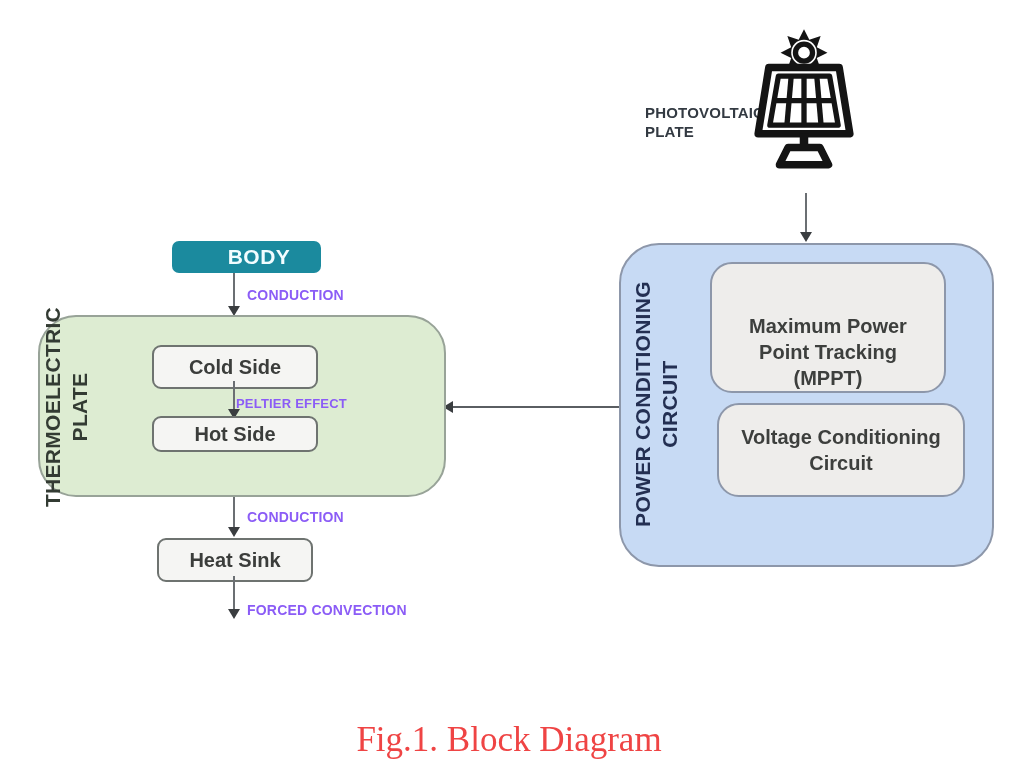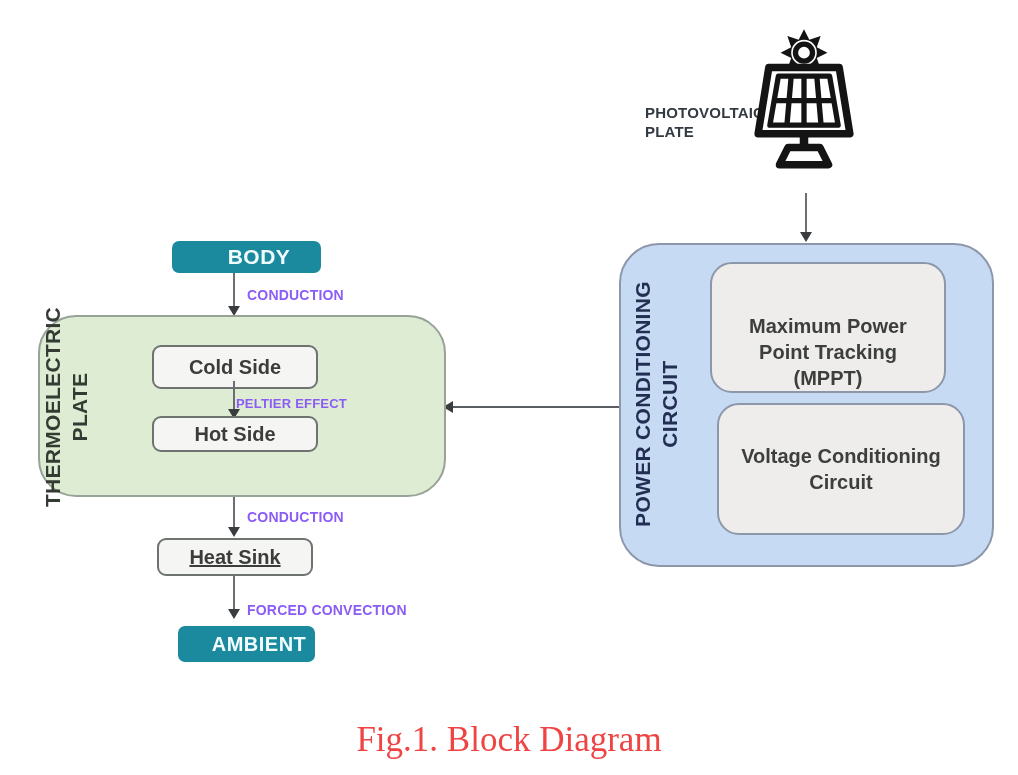--- a/index.html
+++ b/index.html
@@ -157,21 +157,21 @@
 
   <div class="vertical-title pcc-title">
     <div>POWER CONDITIONING</div>
     <div>CIRCUIT</div>
   </div>
 
   <div class="gray-box" style="left:710px; top:262px; width:236px; height:131px;align-items:flex-end;">
     <span>Maximum Power Point Tracking (MPPT)</span>
   </div>
 
-  <div class="gray-box" style="left:717px; top:403px; width:248px; height:132px;">
+  <div class="gray-box" style="left:717px; top:403px; width:248px; height:94px;">
     <span>Voltage Conditioning Circuit</span>
   </div>
 
   <div class="hline" style="left:452px; top:406px; width:167px;"></div>
   <div class="head-left" style="left:443px; top:401px;"></div>
 
   <div class="teal-box" style="left:172px; top:241px; width:124px; height:32px;">
     <span>BODY</span>
   </div>
 
@@ -195,27 +195,24 @@
   <div class="arrow-label" style="left:236px; top:396px; font-size:13px;">PELTIER EFFECT</div>
 
   <div class="white-box" style="left:152px; top:410px; width:166px; height:36px;margin-top:6px;">
     <span>Hot Side</span>
   </div>
 
   <div class="vline" style="left:233px; top:497px; height:30px;"></div>
   <div class="head-down" style="left:228px; top:527px;"></div>
   <div class="arrow-label" style="left:247px; top:509px;">CONDUCTION</div>
 
-  <div class="white-box" style="left:157px; top:538px; width:156px; height:38px;text-decoration:underline;">
+  <div class="white-box" style="left:157px; top:538px; width:156px; height:44px;">
     <span>Heat Sink</span>
   </div>
 
   <div class="vline" style="left:233px; top:576px; height:33px;"></div>
   <div class="head-down" style="left:228px; top:609px;"></div>
   <div class="arrow-label" style="left:247px; top:602px;">FORCED CONVECTION</div>
 
-  <div class="teal-box" style="left:178px; top:626px; width:112px; height:36px; font-size:20px;">
-    <span>AMBIENT</span>
-  </div>
 
   <div class="caption">Fig.1. Block Diagram</div>
 
 </div>
 
 </body></html>

